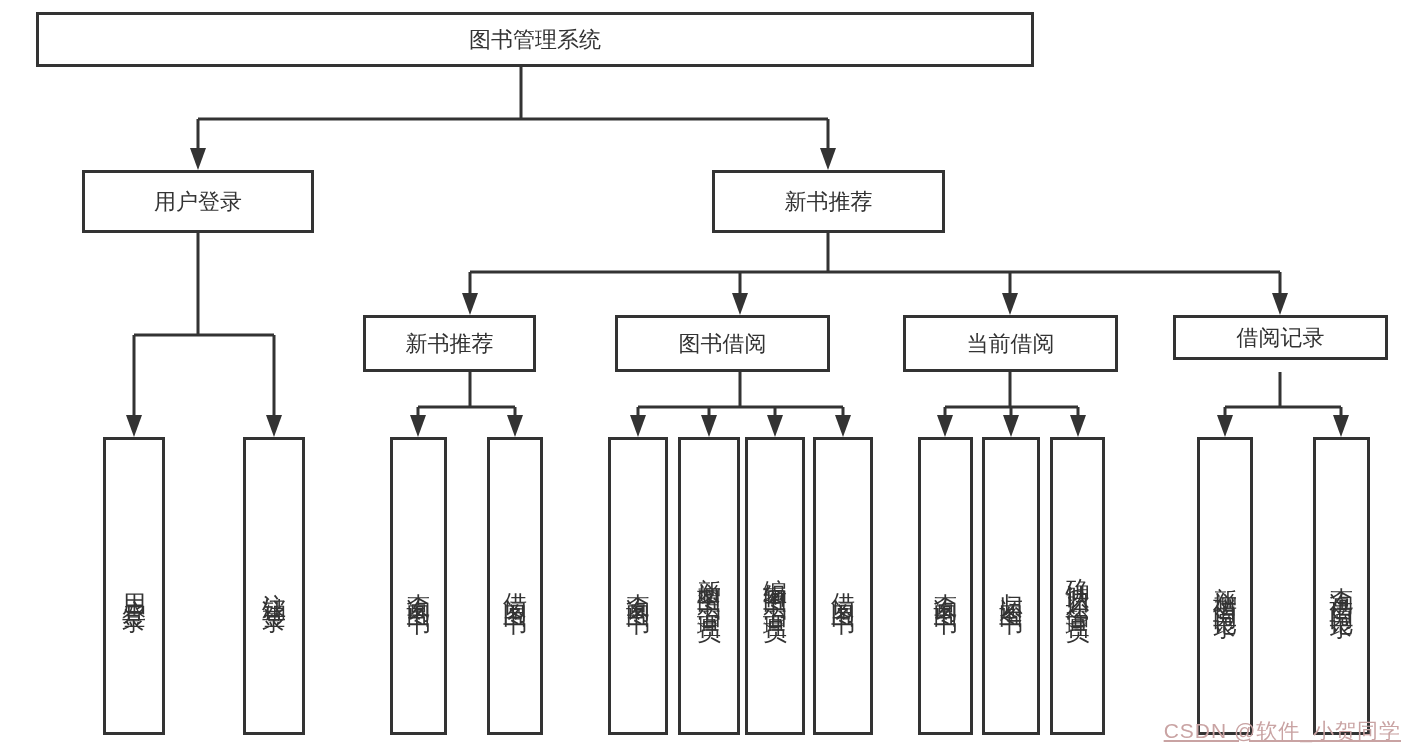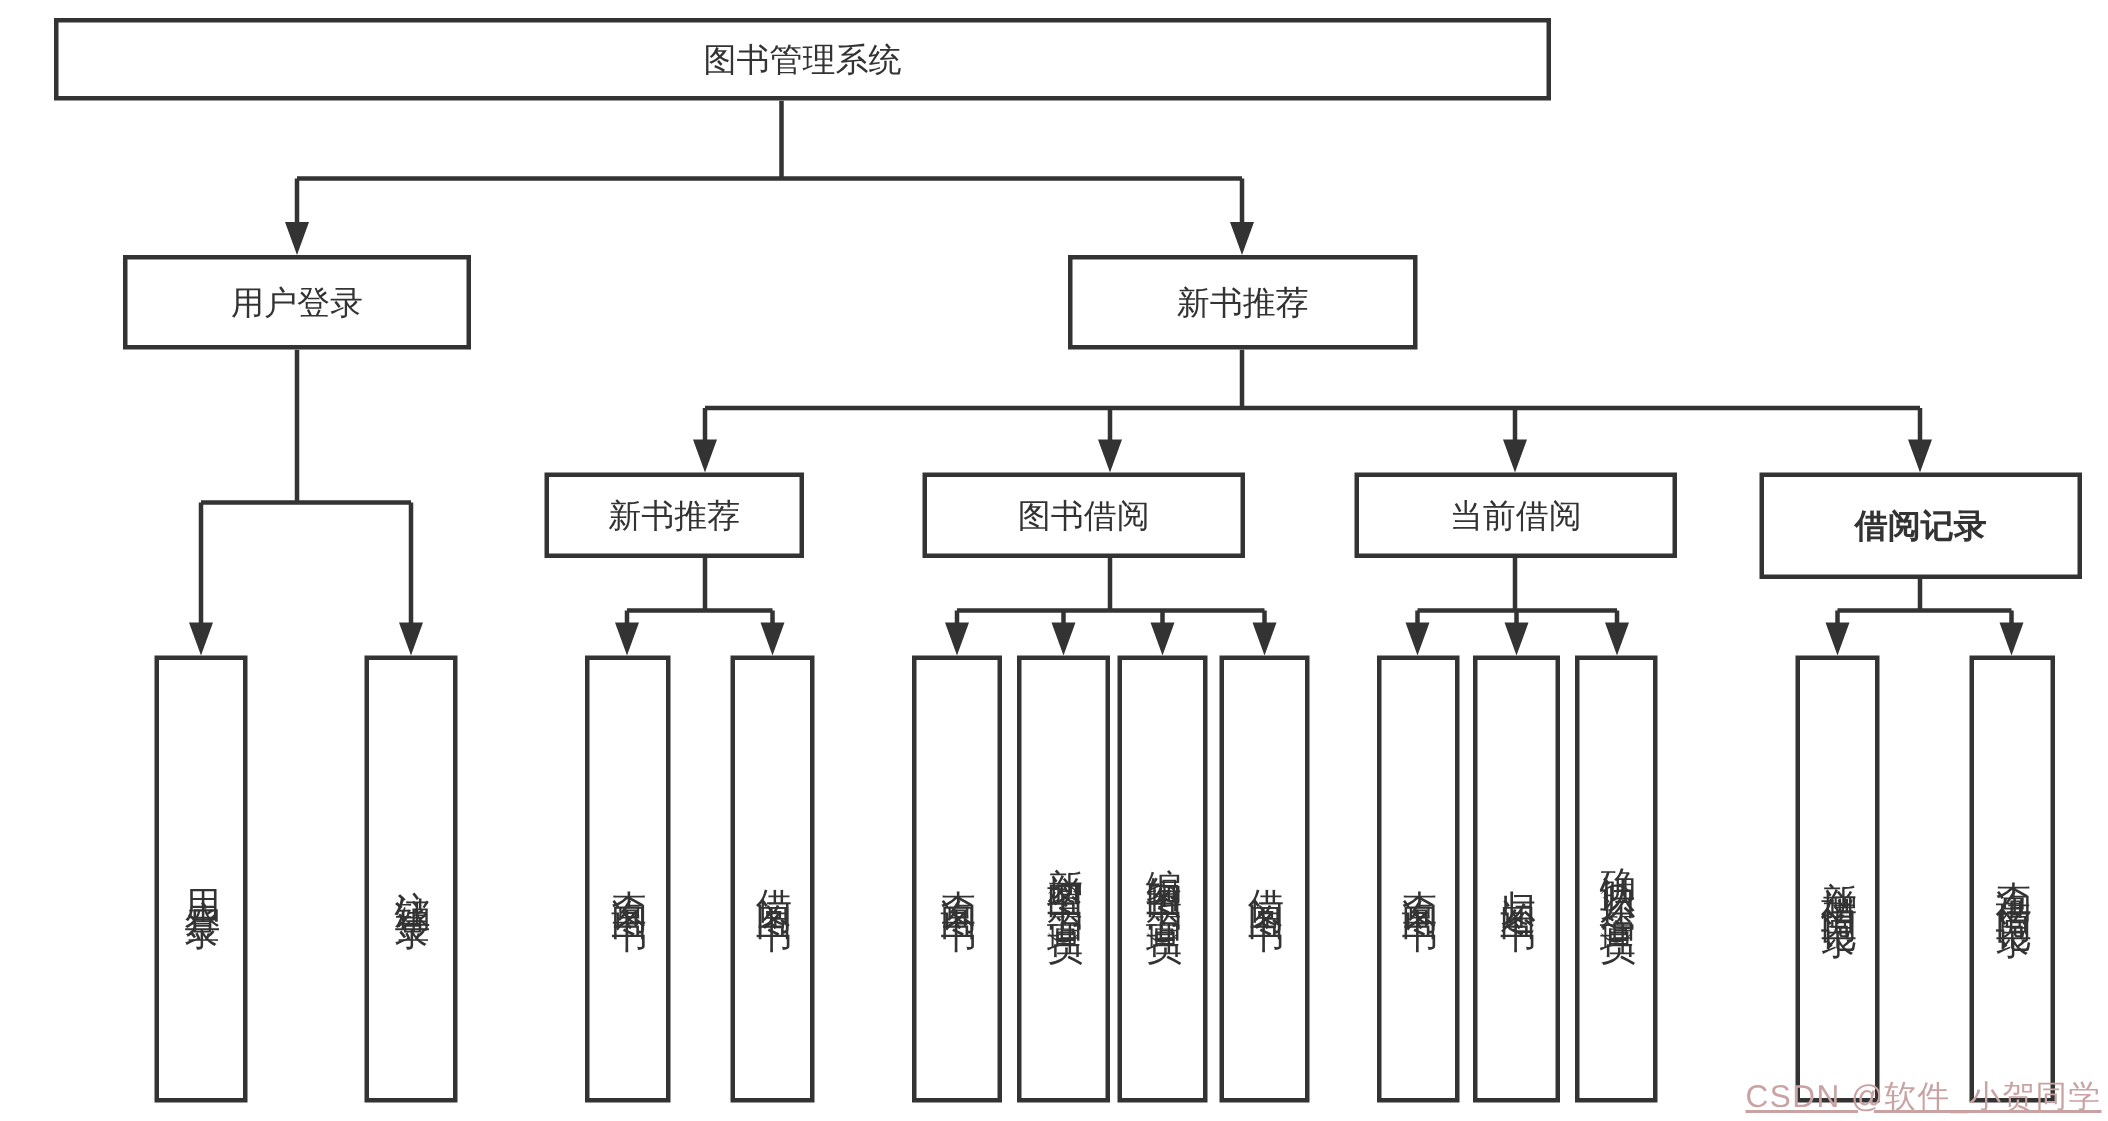--- a/index.html
+++ b/index.html
@@ -80,21 +80,21 @@
 
   <div class="node" style="left:363px;top:315px;width:173px;height:57px;">
     <span>新书推荐</span>
   </div>
   <div class="node" style="left:615px;top:315px;width:215px;height:57px;">
     <span>图书借阅</span>
   </div>
   <div class="node" style="left:903px;top:315px;width:215px;height:57px;">
     <span>当前借阅</span>
   </div>
-  <div class="node" style="left:1173px;top:315px;width:215px;height:71px;font-weight:bold;">
+  <div class="node" style="left:1173px;top:315px;width:215px;height:45px;">
     <span>借阅记录</span>
   </div>
 
   <div class="node leaf" style="left:103px;top:437px;width:62px;height:298px;">
     <span class="vtext">用户登录</span>
   </div>
   <div class="node leaf" style="left:243px;top:437px;width:62px;height:298px;">
     <span class="vtext">注销登录</span>
   </div>
 

